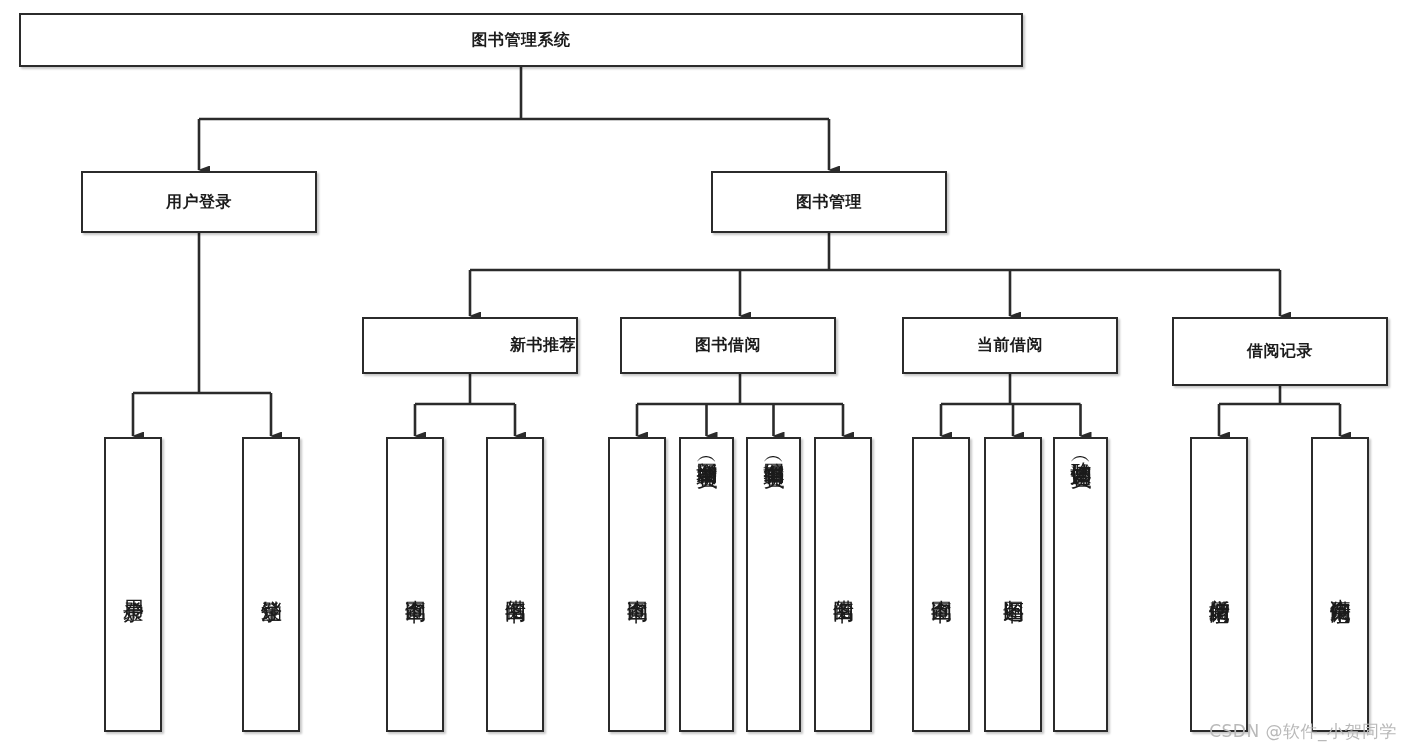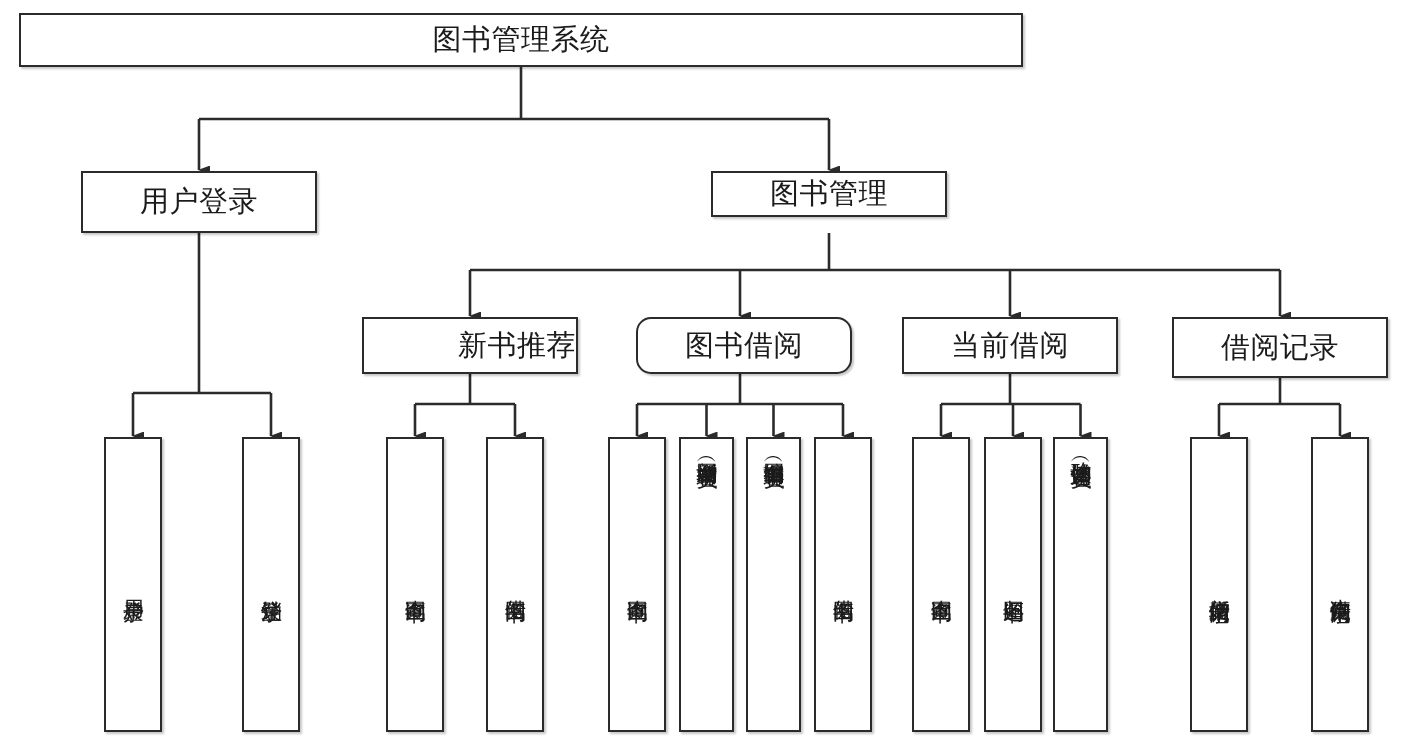--- a/index.html
+++ b/index.html
@@ -31,24 +31,25 @@
     box-sizing: border-box;
     background: #ffffff;
     border: 2px solid #2b2b2b;
     box-shadow: 2px 2px 2px rgba(0,0,0,0.22);
     display: flex;
     align-items: center;
     justify-content: center;
     color: #1b1b1b;
   }
   .node.horizontal {
-    font-size: 29px;
+    font-size: 16px;
     line-height: 1.15;
     letter-spacing: 0.5px;
     white-space: nowrap;
+    font-weight: bold;
   }
   .node.vertical {
     align-items: flex-start;
     justify-content: center;
     padding-top: 6px;
   }
   .node.vertical .vlabel {
     writing-mode: vertical-rl;
     text-orientation: upright;
     font-size: 21px;
@@ -121,35 +122,35 @@
   </svg>
 
   <div class="node horizontal" style="left: 19px; top: 13px; width: 1004px; height: 54px;">
     <span>图书管理系统</span>
   </div>
 
   <div id="level2-container">
       <div class="node horizontal" style="left: 81px; top: 171px; width: 236px; height: 62px;">
         <span>用户登录</span>
       </div>
-      <div class="node horizontal" style="left: 711px; top: 171px; width: 236px; height: 46px;">
+      <div class="node horizontal" style="left: 711px; top: 171px; width: 236px; height: 62px;">
         <span>图书管理</span>
       </div>
     </div>
   <div id="level3-container">
       <div class="node horizontal" style="left: 362px; top: 317px; width: 216px; height: 57px; justify-content: flex-end;">
         <span>新书推荐</span>
       </div>
-      <div class="node horizontal" style="left: 636px; top: 317px; width: 216px; height: 57px; border-radius: 15px;">
+      <div class="node horizontal" style="left: 620px; top: 317px; width: 216px; height: 57px;">
         <span>图书借阅</span>
       </div>
       <div class="node horizontal" style="left: 902px; top: 317px; width: 216px; height: 57px; justify-content: center;">
         <span>当前借阅</span>
       </div>
-      <div class="node horizontal" style="left: 1172px; top: 317px; width: 216px; height: 61px;">
+      <div class="node horizontal" style="left: 1172px; top: 317px; width: 216px; height: 69px;">
         <span>借阅记录</span>
       </div>
     </div>
   <div id="leaves-container">
       <div class="node vertical center-text" style="left: 104px; top: 437px; width: 58px; height: 295px;">
         <span class="vlabel">用户登录</span>
       </div>
       <div class="node vertical center-text" style="left: 242px; top: 437px; width: 58px; height: 295px;">
         <span class="vlabel">注销登录</span>
       </div>
@@ -181,13 +182,14 @@
         <span class="vlabel">确认归还（管理员）</span>
       </div>
       <div class="node vertical center-text" style="left: 1190px; top: 437px; width: 58px; height: 295px;">
         <span class="vlabel">新增借阅记录</span>
       </div>
       <div class="node vertical center-text" style="left: 1311px; top: 437px; width: 58px; height: 295px;">
         <span class="vlabel">查询借阅记录</span>
       </div>
     </div>
 
+  <div id="watermark">CSDN @软件_小贺同学</div>
 </div>
 
 </body></html>

